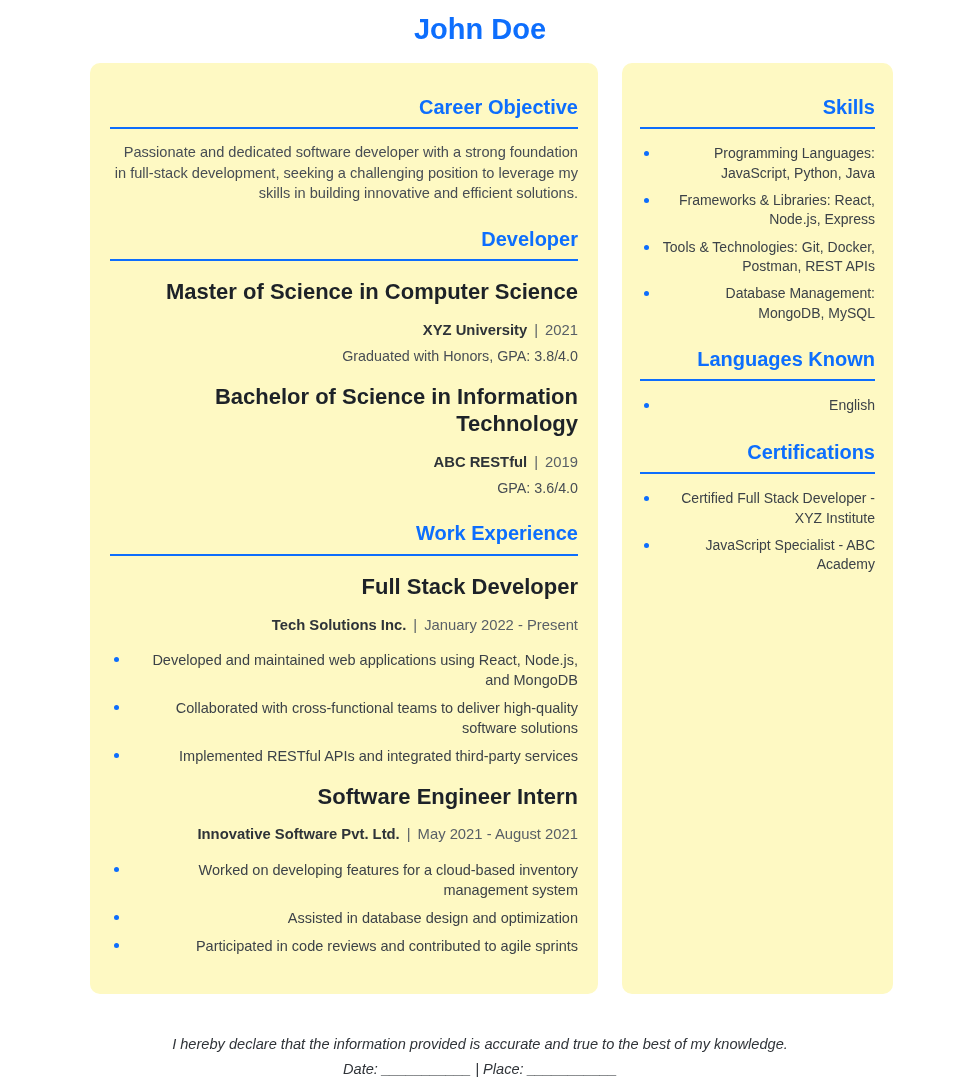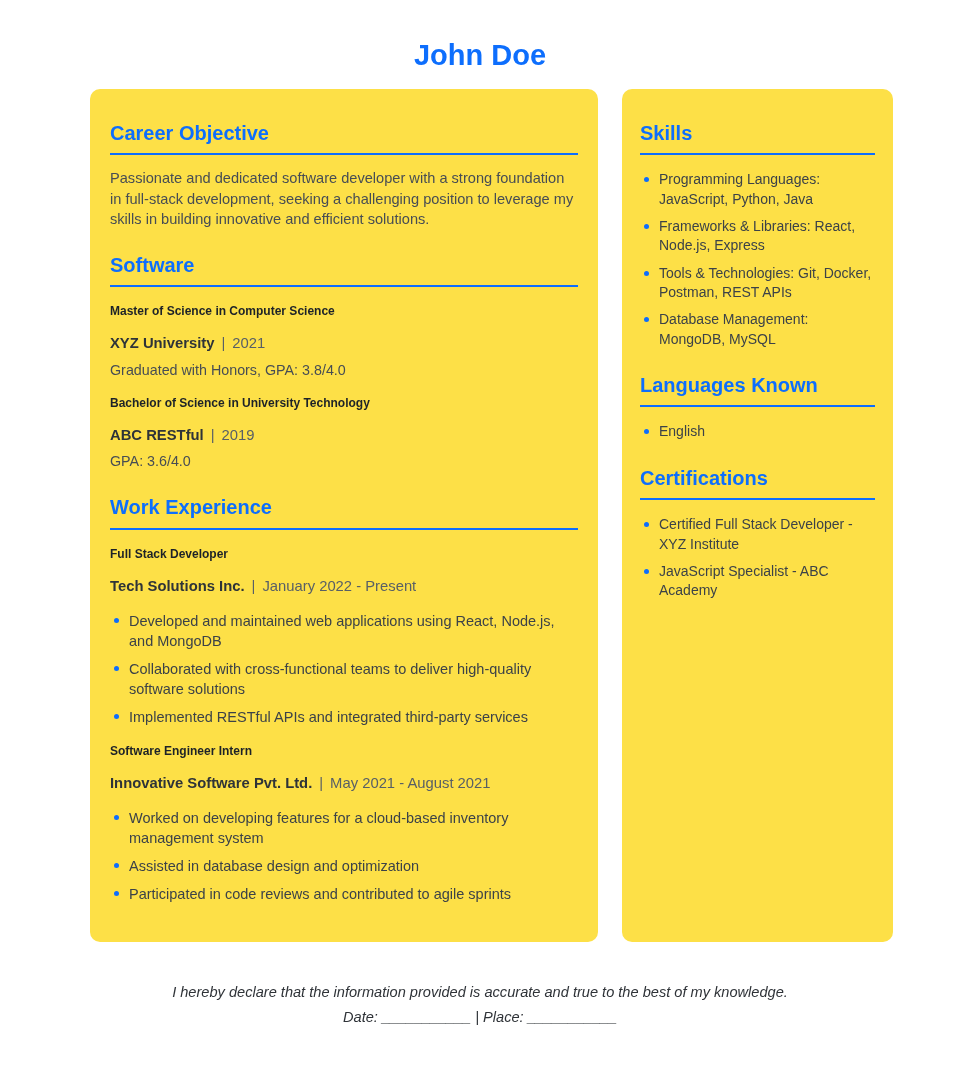--- a/index.html
+++ b/index.html
@@ -6,21 +6,21 @@
   html, body { margin: 0; padding: 0; }
   body {
     width: 960px;
     min-height: 1080px;
     background: #ffffff;
     font-family: "Liberation Sans", "DejaVu Sans", sans-serif;
     color: #3c4248;
   }
 
   
-  .header { text-align: center; padding-top: 38px; }
+  .header { text-align: center; padding-top: 12px; }
   .name {
     margin: 0;
     font-size: 29px;
     font-weight: 700;
     color: #0d6efd;
     line-height: 1.2;
   }
   .contact {
     margin-top: 8px;
     font-size: 15px;
@@ -29,22 +29,23 @@
 
   
   .resume {
     display: flex;
     align-items: stretch;
     gap: 24px;
     width: 803px;
     margin: 16px 0 0 90px;
   }
   .card {
-    background: #fde047;
+    background: #fef9c3;
     border-radius: 10px;
+    text-align: right;
   }
   .card-left  { width: 508px; padding: 33px 20px 38px 20px; }
   .card-right { width: 271px; padding: 33px 18px 38px 18px; }
 
   .section + .section { margin-top: 25px; }
 
   .section-title {
     margin: 0;
     font-size: 20px;
     font-weight: 700;
@@ -56,21 +57,21 @@
 
   .objective-text {
     margin: 13px 0 0 0;
     font-size: 14.6px;
     line-height: 1.38;
     color: #474d54;
   }
 
   .item-title {
     margin: 17px 0 0 0;
-    font-size: 12px;
+    font-size: 22px;
     font-weight: 700;
     color: #1d2228;
     line-height: 1.25;
   }
   .orgline {
     margin: 15px 0 0 0;
     font-size: 14.8px;
     color: #585f66;
     line-height: 1.3;
   }
@@ -130,32 +131,32 @@
 <main class="resume">
 
   <section class="card card-left">
 
     <div class="section">
       <h2 class="section-title">Career Objective</h2>
       <p class="objective-text">Passionate and dedicated software developer with a strong foundation in full-stack development, seeking a challenging position to leverage my skills in building innovative and efficient solutions.</p>
     </div>
 
     <div class="section">
-      <h2 class="section-title">Software</h2>
+      <h2 class="section-title">Developer</h2>
 
       <div>
         <h3 class="item-title">Master of Science in Computer Science</h3>
         <p class="orgline">
           <span class="org">XYZ University</span><span class="pipe">|</span><span>2021</span>
         </p>
         <p class="note">Graduated with Honors, GPA: 3.8/4.0</p>
       </div>
 
       <div>
-        <h3 class="item-title">Bachelor of Science in University Technology</h3>
+        <h3 class="item-title">Bachelor of Science in Information Technology</h3>
         <p class="orgline">
           <span class="org">ABC RESTful</span><span class="pipe">|</span><span>2019</span>
         </p>
         <p class="note">GPA: 3.6/4.0</p>
       </div>
     </div>
 
     <div class="section">
       <h2 class="section-title">Work Experience</h2>
 

